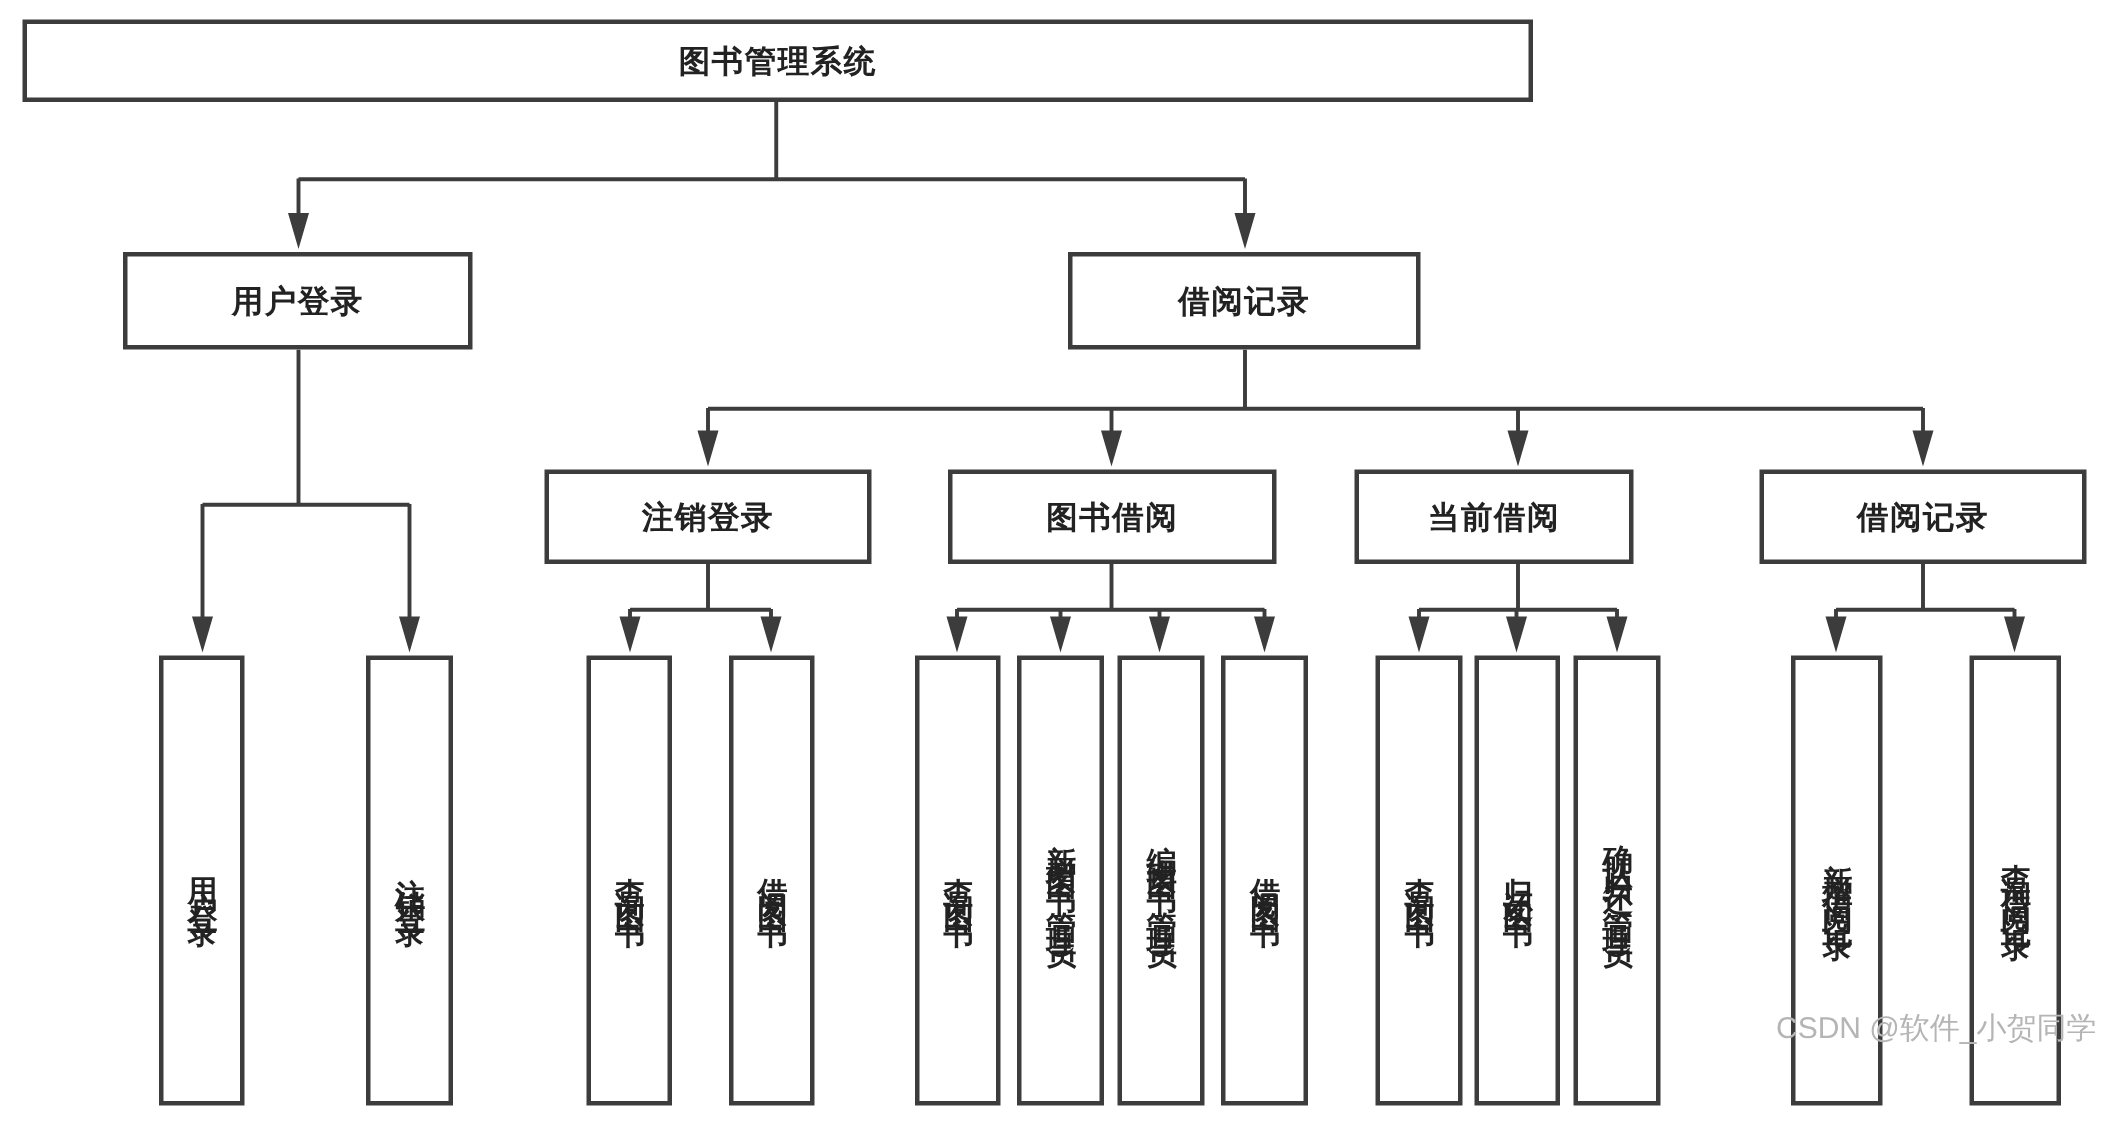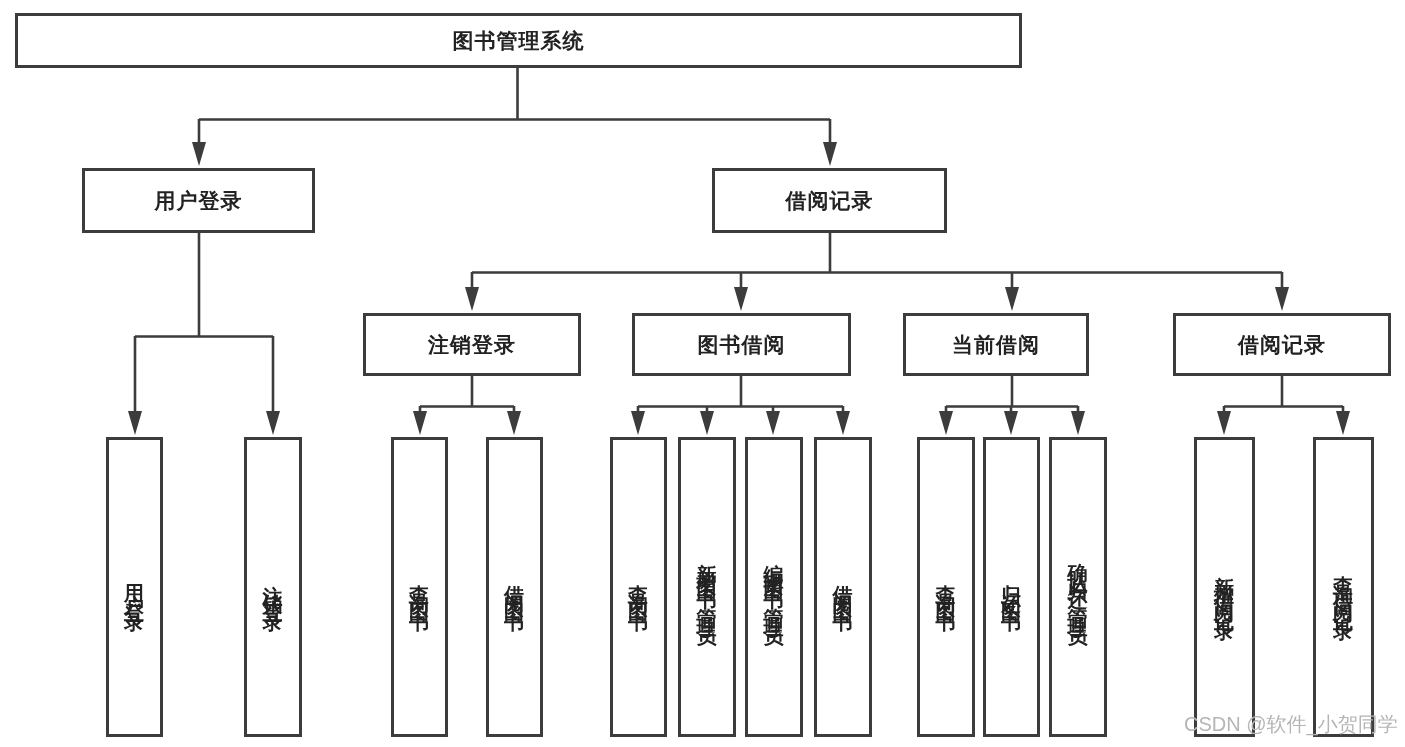--- a/index.html
+++ b/index.html
@@ -38,21 +38,20 @@
     line-height:1;
     white-space:nowrap;
   }
   .watermark{
     position:absolute;
     left:1184px;top:672px;
     font-size:20px;
     color:var(--watermark);
     white-space:nowrap;
     z-index:5;
-    margin-top:39px;
   }
 </style>
 </head>
 <body>
 
 <div class="canvas">
 
   <svg class="wires" viewBox="0 0 1405 747" xmlns="http://www.w3.org/2000/svg" aria-hidden="true">
     <path class="ln" d="
       M517.5 68 V120

